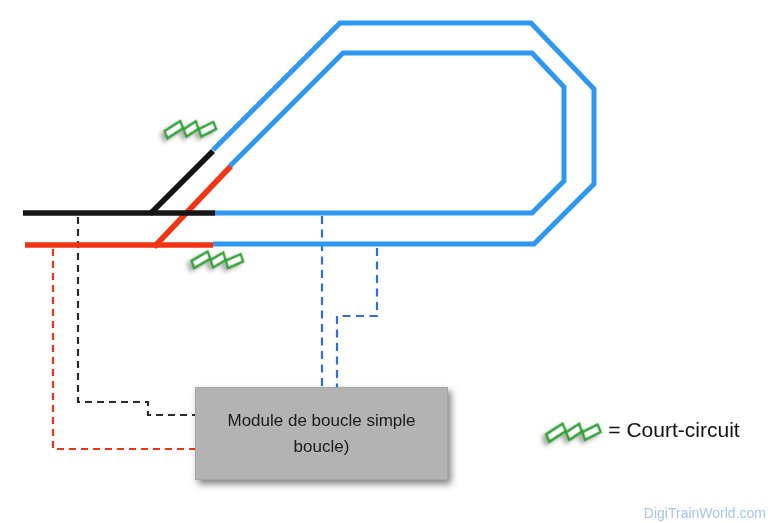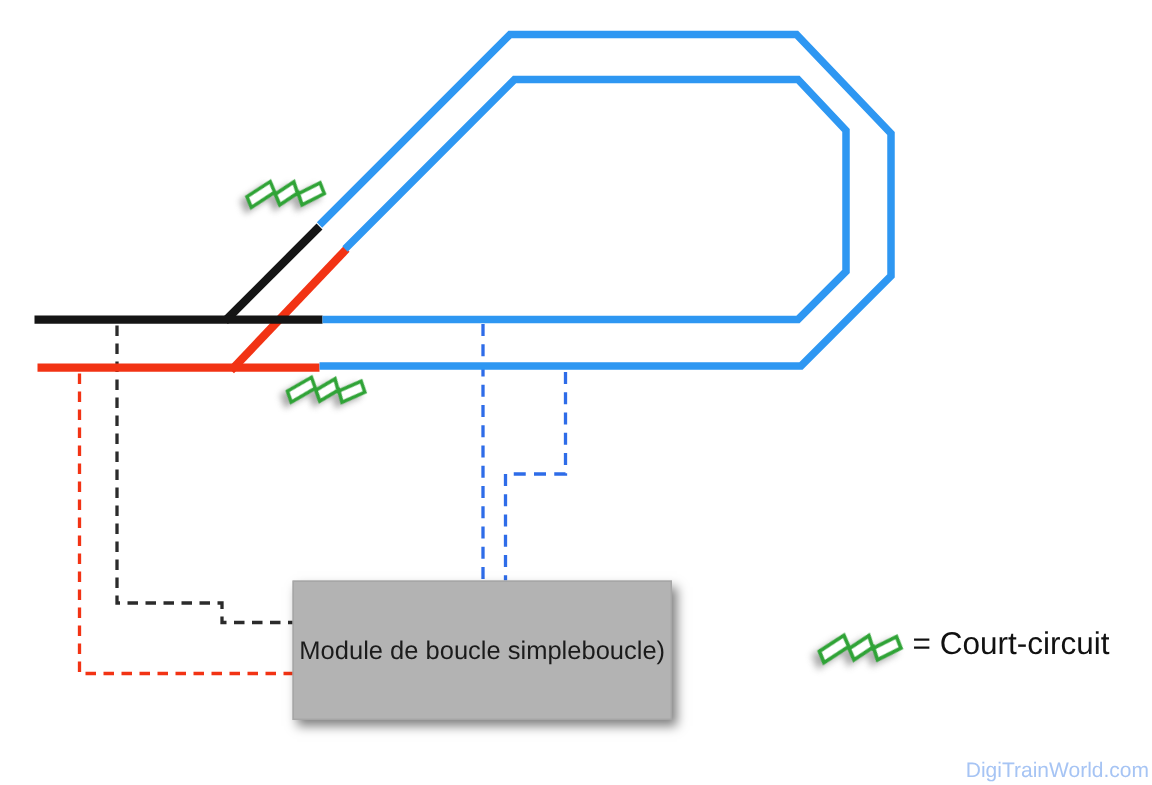--- a/index.html
+++ b/index.html
@@ -20,21 +20,21 @@
   .w-red{stroke:#F23314;}
   .w-blue{stroke:#2E6CE8;stroke-dasharray:8 5.5;}
   .bolt-shape{fill:#ffffff;stroke:#2FA336;stroke-width:2.6;stroke-linejoin:miter;}
   .bolt-g{filter:drop-shadow(-3px 4px 2.5px rgba(70,70,70,0.45));}
   .module-box{
     position:absolute;left:195px;top:387px;width:253px;height:93px;
     background:#B3B3B3;
     border:1px solid #A6A6A6;
     box-sizing:border-box;
     box-shadow:3px 4px 7px rgba(0,0,0,0.5);
-    display:flex;flex-direction:row;justify-content:center;align-items:center;
+    display:flex;flex-direction:column;justify-content:center;align-items:center;
     text-align:center;
     font-size:17px;line-height:26px;color:#1B1B1B;
   }
   .legend-text{
     position:absolute;left:590px;top:419px;width:168px;
     text-align:center;font-size:21px;line-height:22px;color:#111111;
   }
   .watermark{
     position:absolute;right:2px;bottom:2px;
     font-size:14px;color:#A6C4F4;margin-left:16px;

